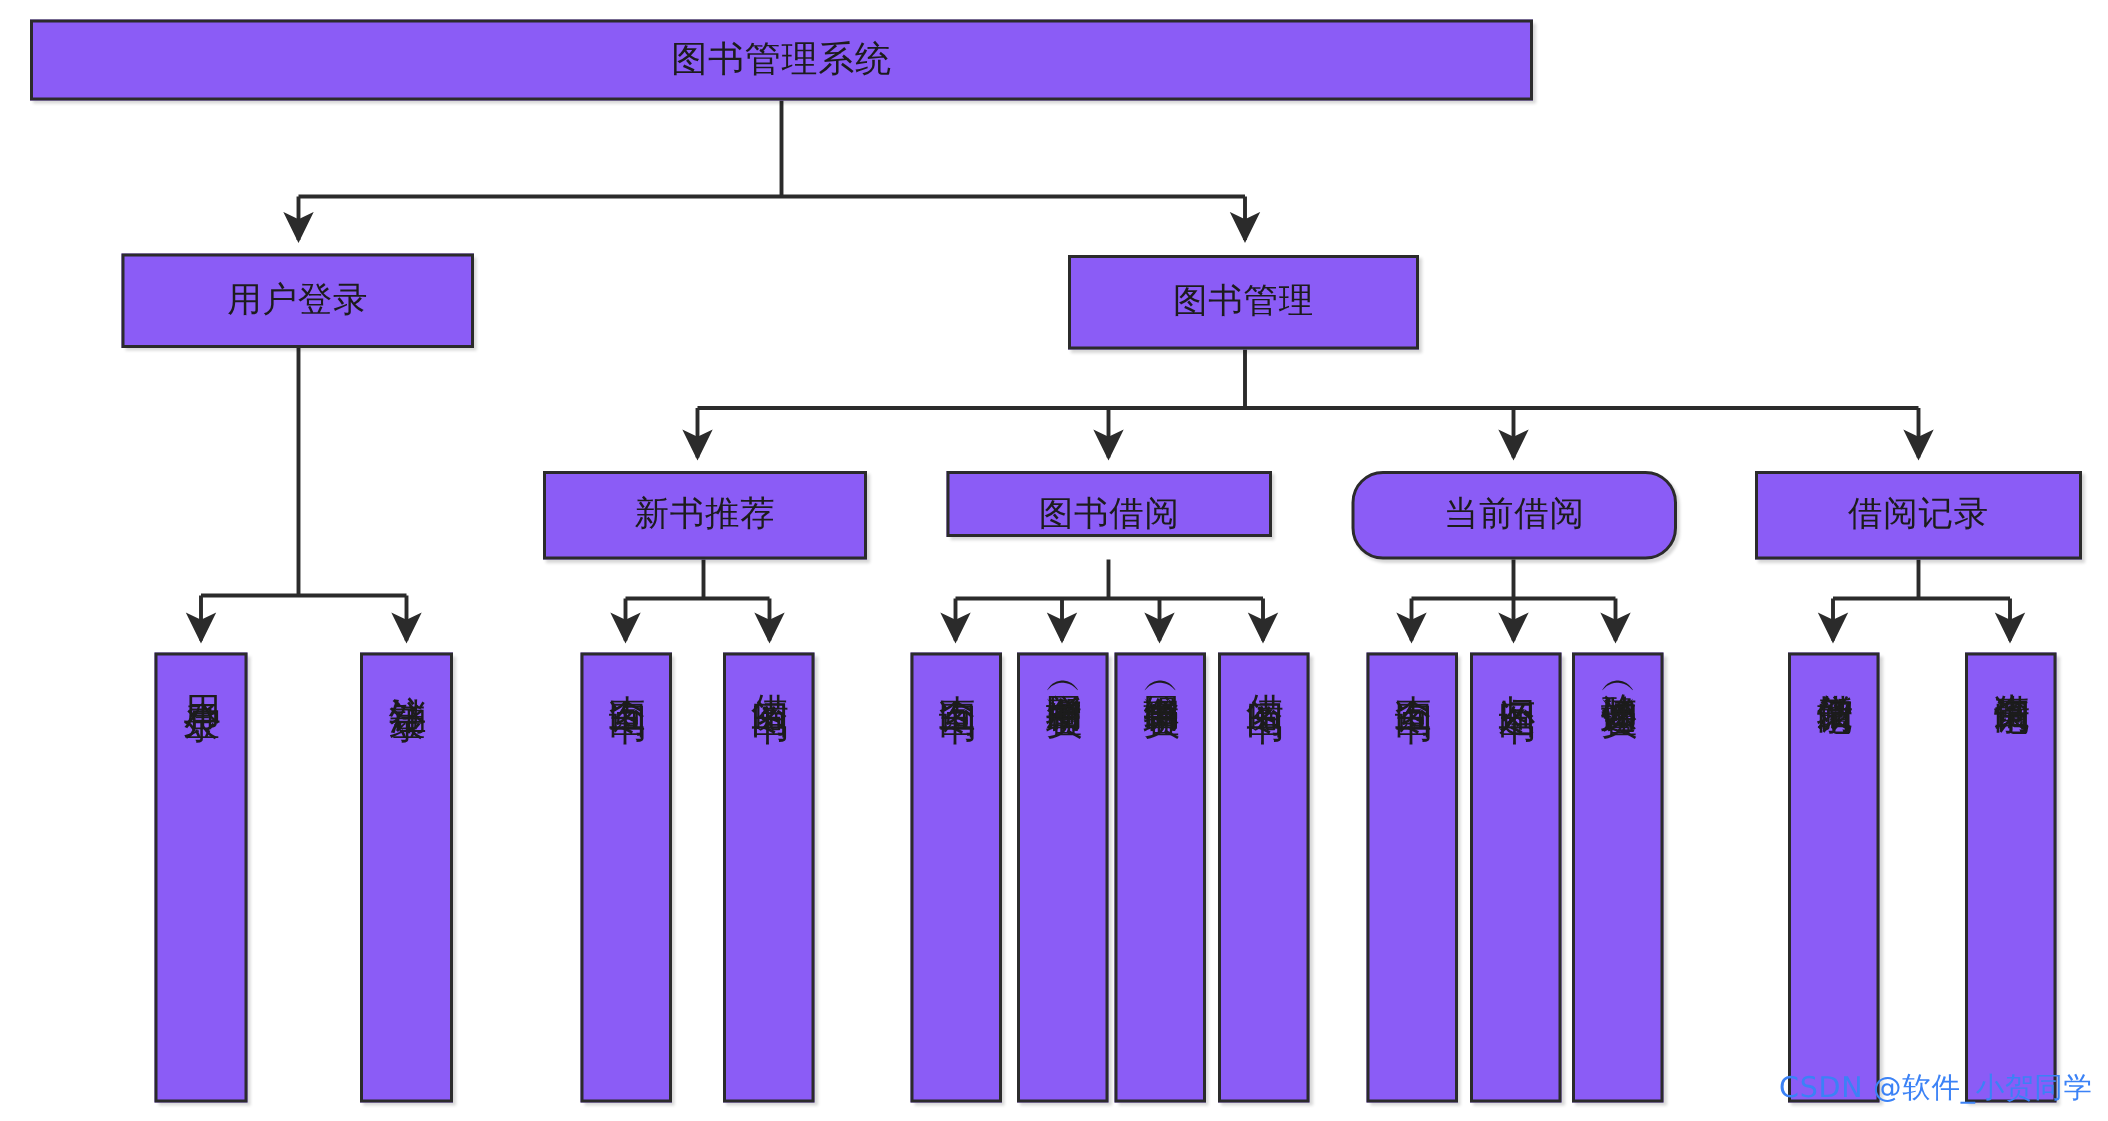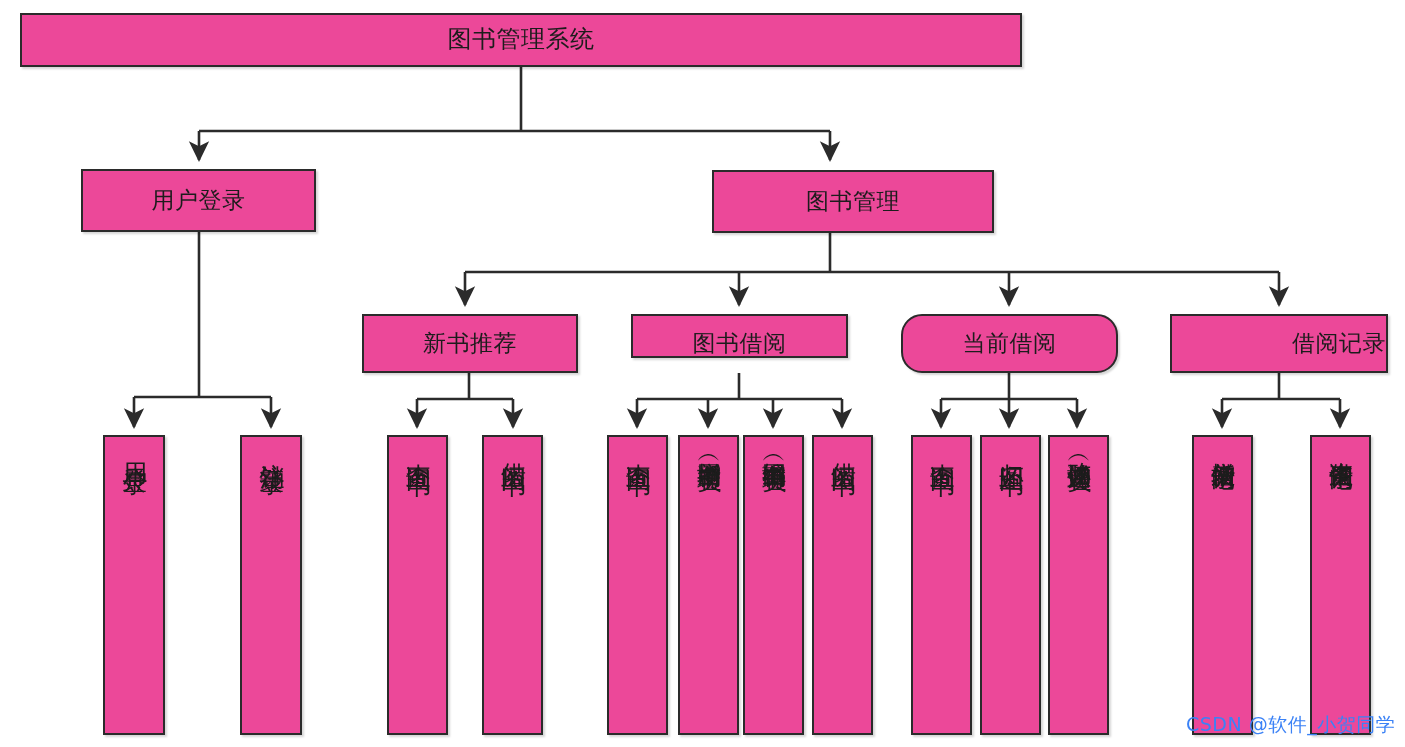--- a/index.html
+++ b/index.html
@@ -22,21 +22,21 @@
     left: 0;
     top: 0;
     width: 1405px;
     height: 747px;
     pointer-events: none;
   }
   .node {
     position: absolute;
     box-sizing: border-box;
     border: 2.5px solid #2b2b2b;
-    background: #ec4899;
+    background: #8b5cf6;
     display: flex;
     align-items: center;
     justify-content: center;
     box-shadow: 2px 2px 2px rgba(0,0,0,0.16);
   }
   .node .label {
     color: #1c1c1c;
     line-height: 1.15;
     text-align: center;
     white-space: pre-wrap;
@@ -127,34 +127,34 @@
     </g>
   </svg>
 
   <div class="node h root" style="left:20px; top:13px; width:1002px; height:54px;">
     <span class="label">图书管理系统</span>
   </div>
 
   <div class="node h" style="left:81px; top:169px; width:235px; height:63px;">
     <span class="label">用户登录</span>
   </div>
-  <div class="node h" style="left:712px; top:170px; width:282px; height:63px;">
+  <div class="node h" style="left:712px; top:170px; width:234px; height:63px;">
     <span class="label">图书管理</span>
   </div>
 
   <div class="node h" style="left:362px; top:314px; width:216px; height:59px;">
     <span class="label">新书推荐</span>
   </div>
   <div class="node h" style="left:631px; top:314px; width:217px; height:44px;align-items:flex-end;">
     <span class="label">图书借阅</span>
   </div>
   <div class="node h" style="left:901px; top:314px; width:217px; height:59px;border-radius:21px;">
     <span class="label">当前借阅</span>
   </div>
-  <div class="node h" style="left:1170px; top:314px; width:218px; height:59px;justify-content:flex-end;">
+  <div class="node h" style="left:1170px; top:314px; width:218px; height:59px;">
     <span class="label">借阅记录</span>
   </div>
 
   <div class="node v" style="left:103px; top:435px; width:62px; height:300px;">
     <span class="label">用户登录</span>
   </div>
   <div class="node v" style="left:240px; top:435px; width:62px; height:300px;">
     <span class="label">注销登录</span>
   </div>
 

